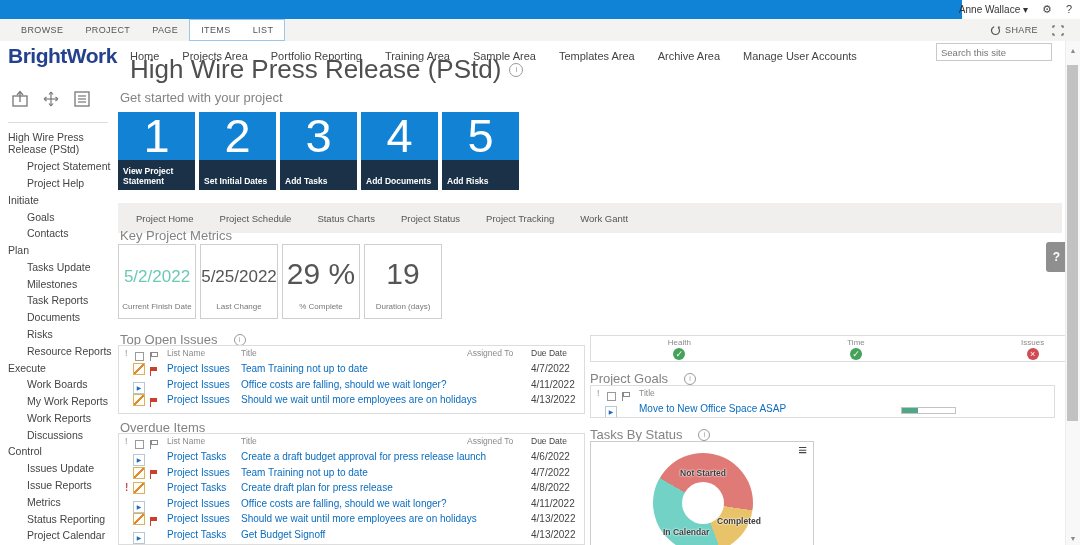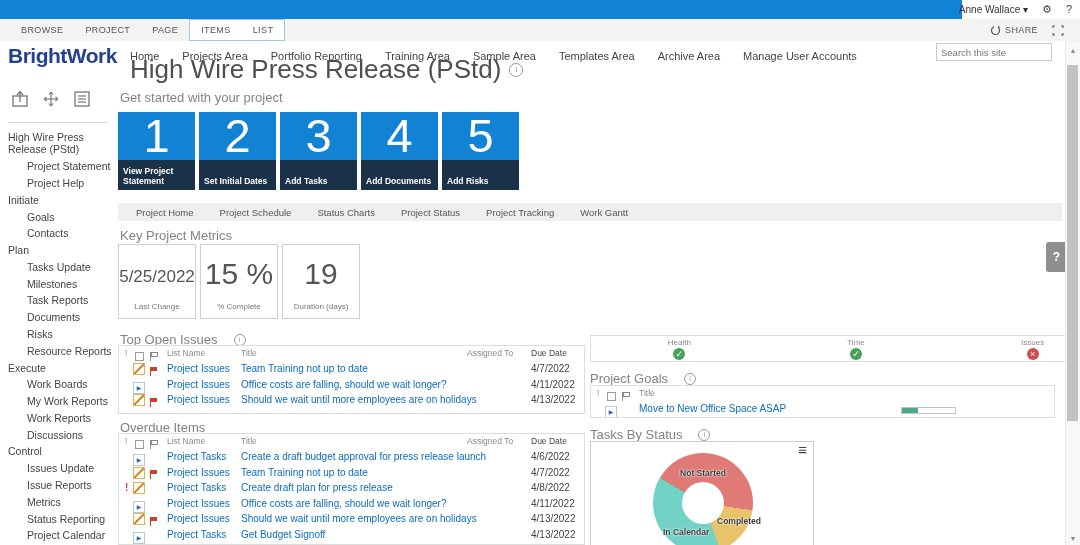--- a/index.html
+++ b/index.html
@@ -52,21 +52,21 @@
 
   
   .tiles-heading{position:absolute;left:2px;top:2px;}
   .tiles{position:absolute;left:0;top:24px;display:flex;gap:4px;}
   .tile{position:relative;width:77px;height:78px;background:#1182d4;overflow:hidden;cursor:pointer;}
   .tile-num{position:absolute;left:0;right:0;top:-4px;text-align:center;font-size:47px;font-weight:200;color:#fff;}
   .tile-band{position:absolute;left:0;right:0;bottom:0;height:30px;background:#1b3148;}
   .tile-label{position:absolute;left:5px;right:4px;bottom:4px;font-size:8.5px;font-weight:bold;color:#fff;line-height:10px;}
 
   
-  .viewtabs{position:absolute;left:0;top:115px;width:944px;height:18px;background:#f0efee;display:flex;align-items:center;gap:26px;padding-left:18px;box-sizing:border-box;}
+  .viewtabs{position:absolute;left:0;top:115px;width:944px;height:30px;background:#f0efee;display:flex;align-items:center;gap:26px;padding-left:18px;box-sizing:border-box;}
   .vtab{font-size:9.5px;color:#555;cursor:pointer;white-space:nowrap;}
 
   
   .metrics-heading{position:absolute;left:2px;top:140px;text-align:center;}
   .metrics{position:absolute;left:0;top:156px;display:flex;gap:4px;}
   .metric{position:relative;width:76px;height:73px;border:1px solid #cfcfcf;background:#fff;}
   .metric-value{position:absolute;left:0;right:0;top:12px;text-align:center;font-weight:300;}
   .metric-value.big{font-size:30px;}
   .metric-value.date{font-size:17px;top:22px;}
   .metric-label{position:absolute;left:0;right:0;bottom:7px;text-align:center;font-size:8px;color:#777;}
@@ -283,25 +283,29 @@
         <span class="vtab">Project Status</span>
         <span class="vtab">Project Tracking</span>
         <span class="vtab">Work Gantt</span>
       </div>
 
     <div class="secthead metrics-heading">
         <span>Key Project Metrics</span>
       </div>
     <div class="metrics" id="metrics">
         <div class="metric">
+          <div class="metric-value date" style="color: rgb(108, 201, 180);">5/2/2022</div>
+          <div class="metric-label">Current Finish Date</div>
+        </div>
+        <div class="metric">
           <div class="metric-value date" style="color: rgb(85, 85, 85);">5/25/2022</div>
           <div class="metric-label">Last Change</div>
         </div>
         <div class="metric">
-          <div class="metric-value big" style="color: rgb(85, 85, 85);">15 %</div>
+          <div class="metric-value big" style="color: rgb(85, 85, 85);">29 %</div>
           <div class="metric-label">% Complete</div>
         </div>
         <div class="metric">
           <div class="metric-value big" style="color: rgb(85, 85, 85);">19</div>
           <div class="metric-label">Duration (days)</div>
         </div>
       </div>
 
     <div class="listhead" style="left:2px;top:244px;">
       <span class="secthead">Top Open Issues</span>

